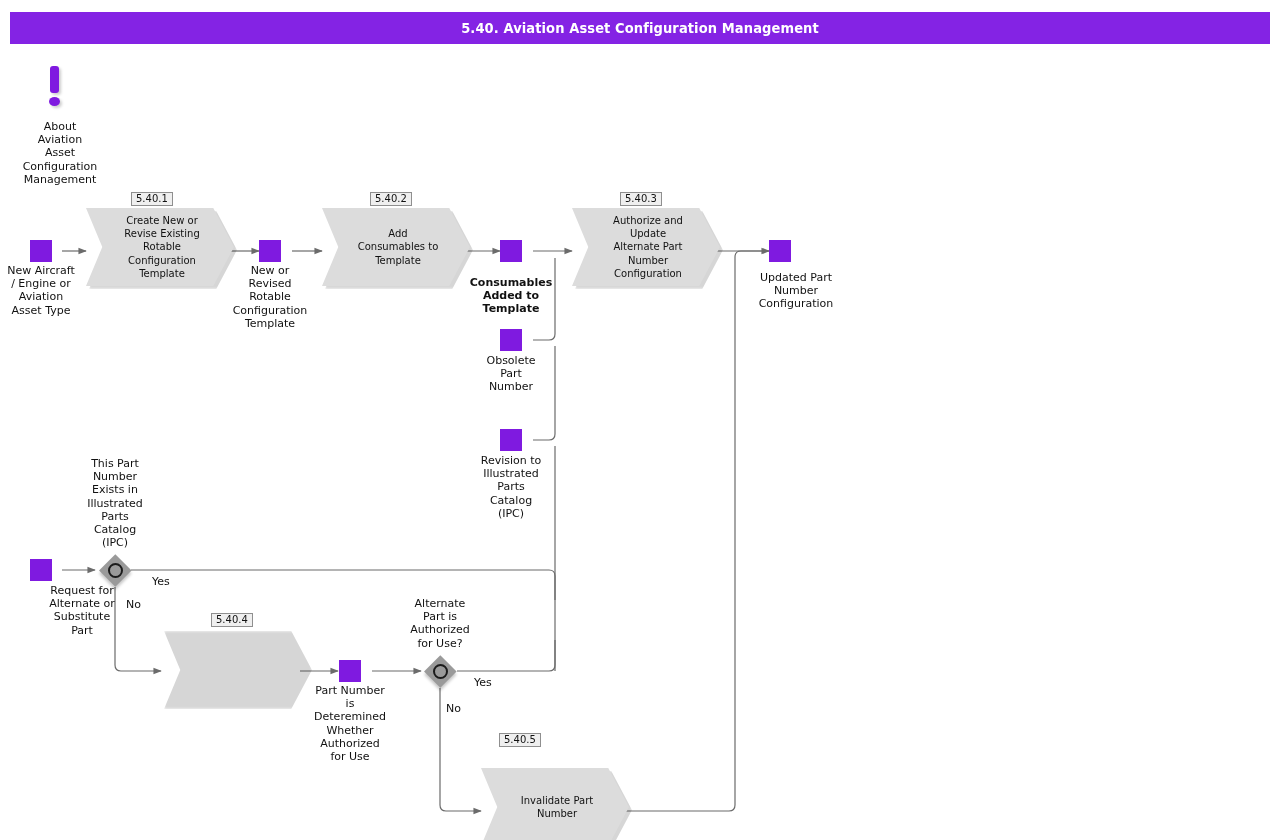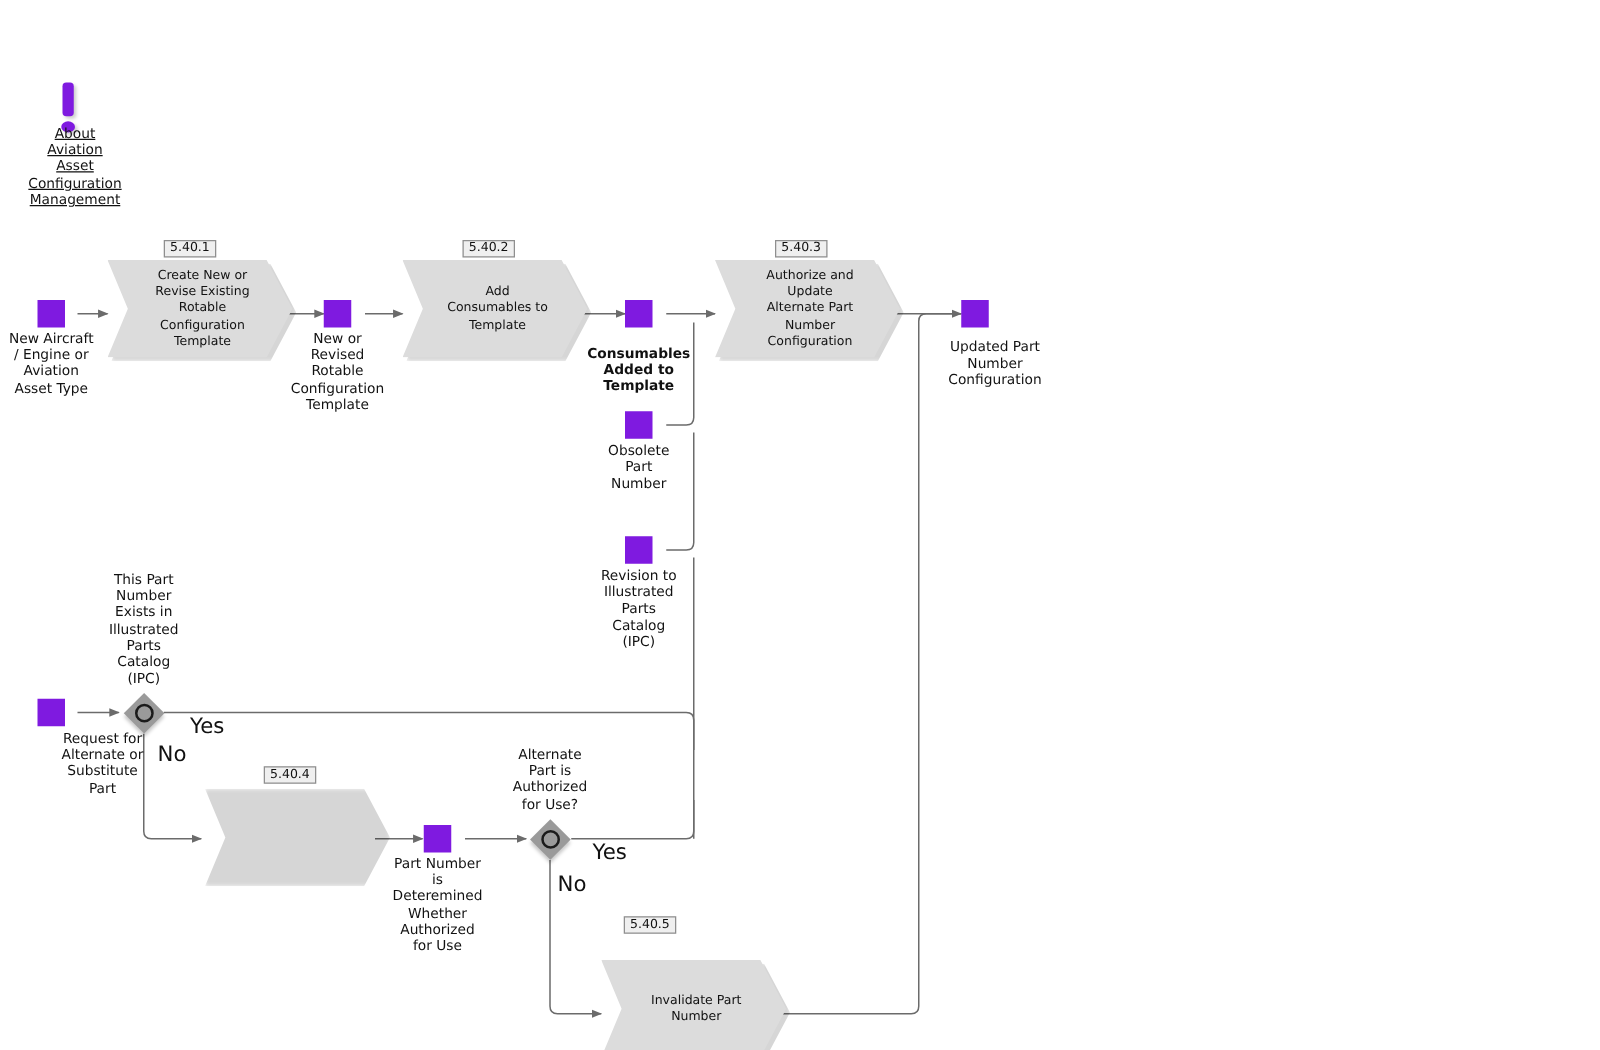--- a/index.html
+++ b/index.html
@@ -80,21 +80,21 @@
   .noteicon .bar{
     position:absolute;left:0;top:0;width:9px;height:27px;border-radius:3px;
     background:#7f1ae0;box-shadow:2px 2px 3px rgba(0,0,0,.2);
   }
   .noteicon .dot{
     position:absolute;left:-1px;top:31px;width:11px;height:9px;border-radius:50%;
     background:#7f1ae0;box-shadow:2px 2px 3px rgba(0,0,0,.2);
   }
 
   
-  .edgelabel{position:absolute;font-size:17px;line-height:13px;color:#111;}
+  .edgelabel{position:absolute;font-size:11px;line-height:13px;color:#111;}
 </style>
 </head>
 <body style="--accent: #8423e4;">
 
 <div id="canvas">
 
   <svg class="abs" width="1280" height="840" style="left:0;top:0;">
     <defs>
       <marker id="arrow" viewBox="0 0 10 10" refX="9" refY="5" markerWidth="7" markerHeight="7" orient="auto-start-reverse">
         <path d="M 0 1 L 10 5 L 0 9 z" fill="#6b6b6b"></path>
@@ -126,26 +126,29 @@
       <path d="M 372 671 L 421 671" marker-end="url(#arrow)"></path>
 
       <path d="M 457 671 L 549 671 Q 555 671 555 665 L 555 640"></path>
 
       <path d="M 440 688 L 440 805 Q 440 811 446 811 L 481 811" marker-end="url(#arrow)"></path>
 
       <path d="M 610 811 L 729 811 Q 735 811 735 805 L 735 257 Q 735 251 741 251 L 769 251"></path>
     </g>
   </svg>
 
+  <div class="titlebar">
+    <span class="t">5.40. Aviation Asset Configuration Management</span>
+  </div>
 
   <div class="noteicon" style="left:50px;top:66px;width:11px;height:42px;">
     <div class="bar"></div>
     <div class="dot"></div>
   </div>
-  <div class="caption" style="left:9px;top:100px;width:102px;text-decoration:underline;">About
+  <div class="caption" style="left:9px;top:120px;width:102px;">About
 Aviation
 Asset
 Configuration
 Management</div>
 
   <div class="objnode" style="left:30px;top:240px;"></div>
   <div class="caption" style="left:0px;top:264px;width:82px;">New Aircraft
 / Engine or
 Aviation
 Asset Type</div>

